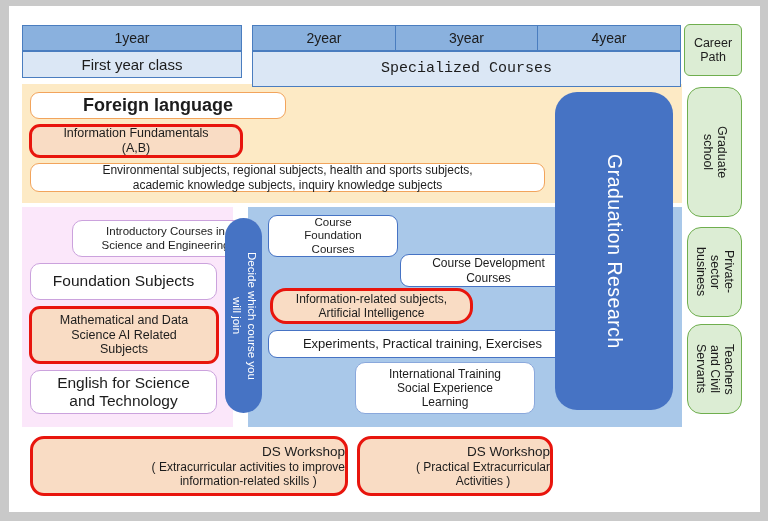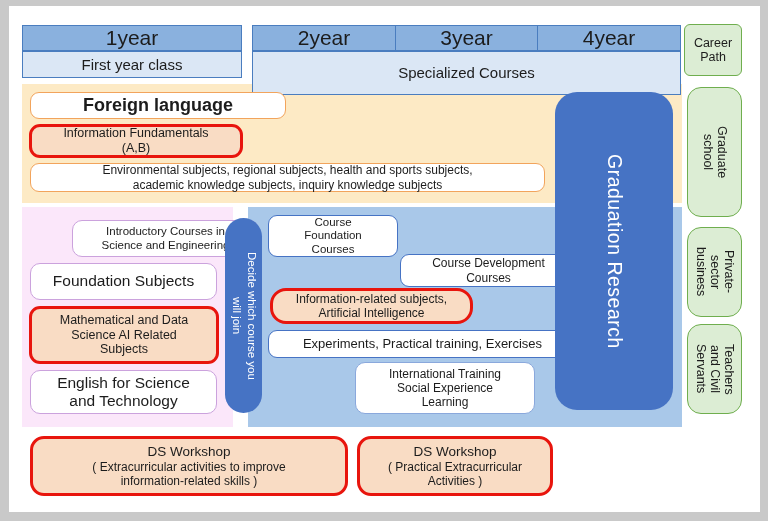--- a/index.html
+++ b/index.html
@@ -45,21 +45,21 @@
     background:#fff;
   }
   .band{position:absolute;box-sizing:border-box;}
   .band-cream{background:var(--cream);}
   .band-pink{background:var(--pink);}
   .band-blue{background:var(--band-blue);}
 
   .year-cell{
     background:var(--header-blue);
     border:1.6px solid var(--header-border);
-    font-size:21px;
+    font-size:14px;
   }
   .class-cell{
     background:var(--header-light);
     border:1.6px solid var(--header-border);
     font-size:15px;
   }
   .white-orange{border:1.5px solid var(--orange-border);border-radius:9px;}
   .white-purple{border:1.5px solid var(--purple-border);border-radius:10px;}
   .white-blue{border:1.5px solid var(--accent-blue);border-radius:9px;}
   .white-lblue{border:1.5px solid var(--light-blue-border);border-radius:10px;}
@@ -87,21 +87,21 @@
   .grad{
     background:var(--accent-blue);
     color:#ffffff;
     border-radius:22px;
     font-size:19.5px;
     letter-spacing:0.5px;
     border:none;
   }
   .ds-title{font-size:13.5px;display:block;}
   .ds-sub{font-size:12px;display:block;}
-  .stack{display:flex;flex-direction:column;align-items:center;justify-content:center;}
+  .stack{display:flex;flex-direction:column;align-items:flex-end;justify-content:center;}
 </style>
 </head>
 <body>
 
 <div class="frame">
   <div class="canvas">
 
     <div class="band band-cream" style="left:13px;top:78px;width:660px;height:119px;"></div>
     <div class="band band-pink" style="left:13px;top:201px;width:211px;height:220px;"></div>
     <div class="band band-blue" style="left:239px;top:201px;width:434px;height:220px;"></div>
@@ -115,21 +115,21 @@
     <div class="box year-cell" style="left:385.5px;top:19px;width:144px;height:26px;">
       <span>3year</span>
     </div>
     <div class="box year-cell" style="left:528px;top:19px;width:144px;height:26px;">
       <span>4year</span>
     </div>
 
     <div class="box class-cell" style="left:13px;top:45px;width:220px;height:27px;">
       <span>First year class</span>
     </div>
-    <div class="box class-cell" style="left:243px;top:45px;width:429px;height:44px;">
+    <div class="box class-cell" style="left:243px;top:45px;width:429px;height:36px;font-family:Liberation Mono, monospace;">
       <span>Specialized Courses</span>
     </div>
 
     <div class="box green-box" style="left:675px;top:18px;width:58px;height:52px;border-radius:6px;">
       <span>Career
 Path</span>
     </div>
 
     <div class="box white-orange" style="left:21px;top:86px;width:256px;height:27px;font-size:18px;font-weight:bold;">
       <span>Foreign language</span>

